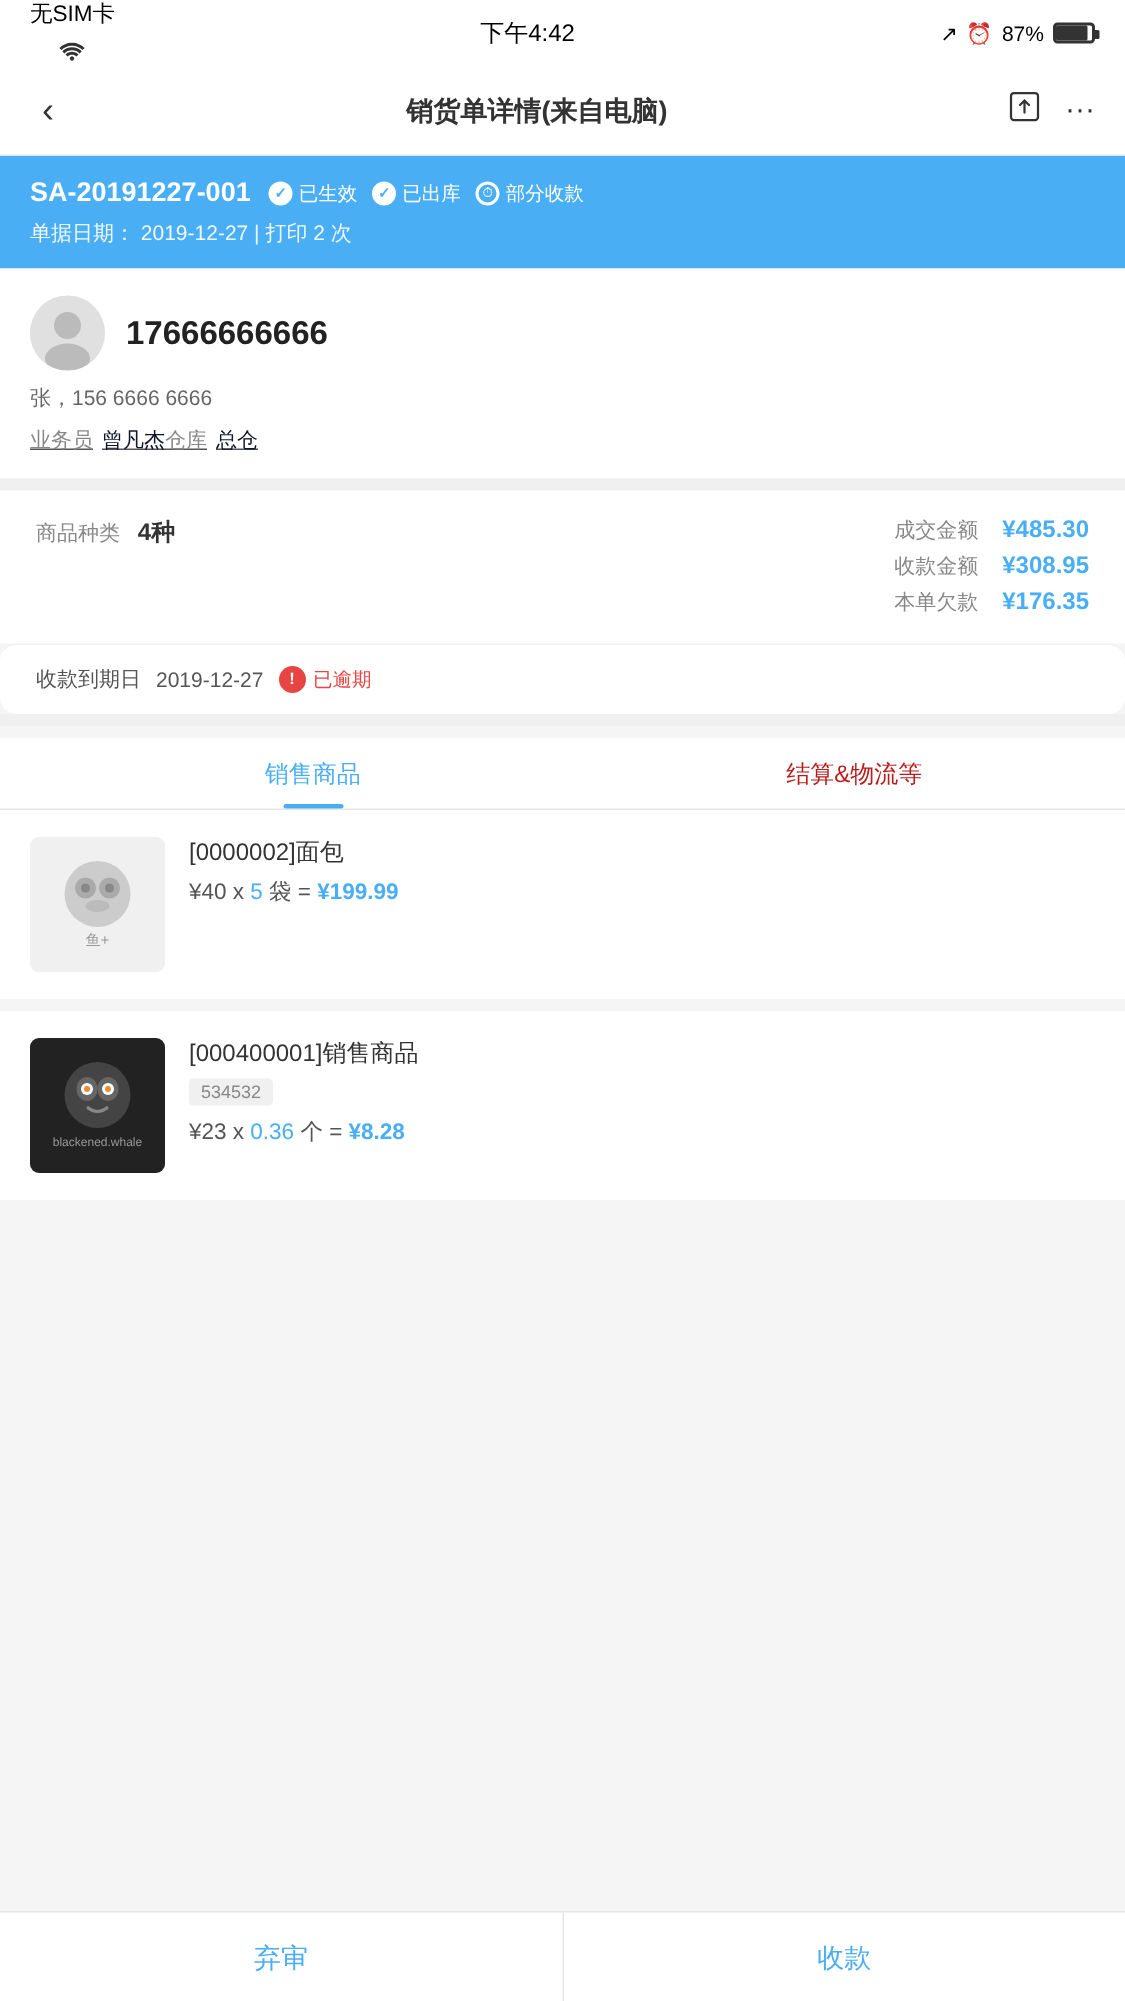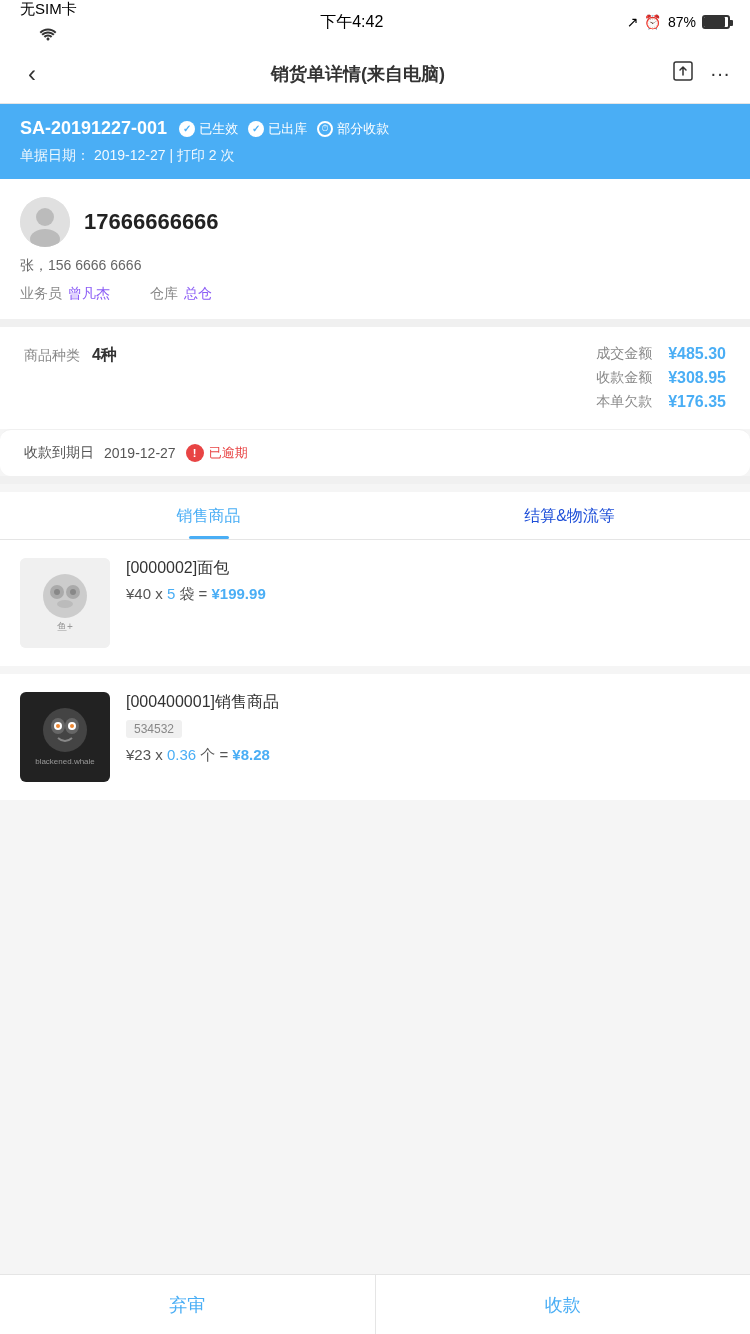--- a/index.html
+++ b/index.html
@@ -145,27 +145,27 @@
       font-weight: 600;
       color: #222;
     }
     .customer-sub {
       font-size: 14px;
       color: #666;
       margin-bottom: 10px;
     }
     .customer-meta {
       display: flex;
-      gap: 40px;
       font-size: 14px;
       color: #555;
+      text-decoration: underline;
     }
     .meta-item { display: flex; gap: 6px; }
     .meta-label { color: #888; }
-    .meta-value { color: #8b5cf6; font-weight: 500; }
+    .meta-value { color: #0f172a; font-weight: 500; }
 
     
     .divider {
       height: 8px;
       background: #f0f0f0;
     }
 
     
     .stats-section {
       background: #fff;
@@ -229,21 +229,21 @@
       display: flex;
       background: #fff;
       border-bottom: 1px solid #e5e5e5;
       padding-left: 28px;
     }
     .tab {
       flex: 1;
       text-align: center;
       padding: 14px 0 12px;
       font-size: 16px;
-      color: #1d4ed8;
+      color: #b91c1c;
       cursor: pointer;
       position: relative;
     }
     .tab.active {
       color: #4aaef5;
     }
     .tab.active::after {
       content: '';
       position: absolute;
       bottom: 0;

